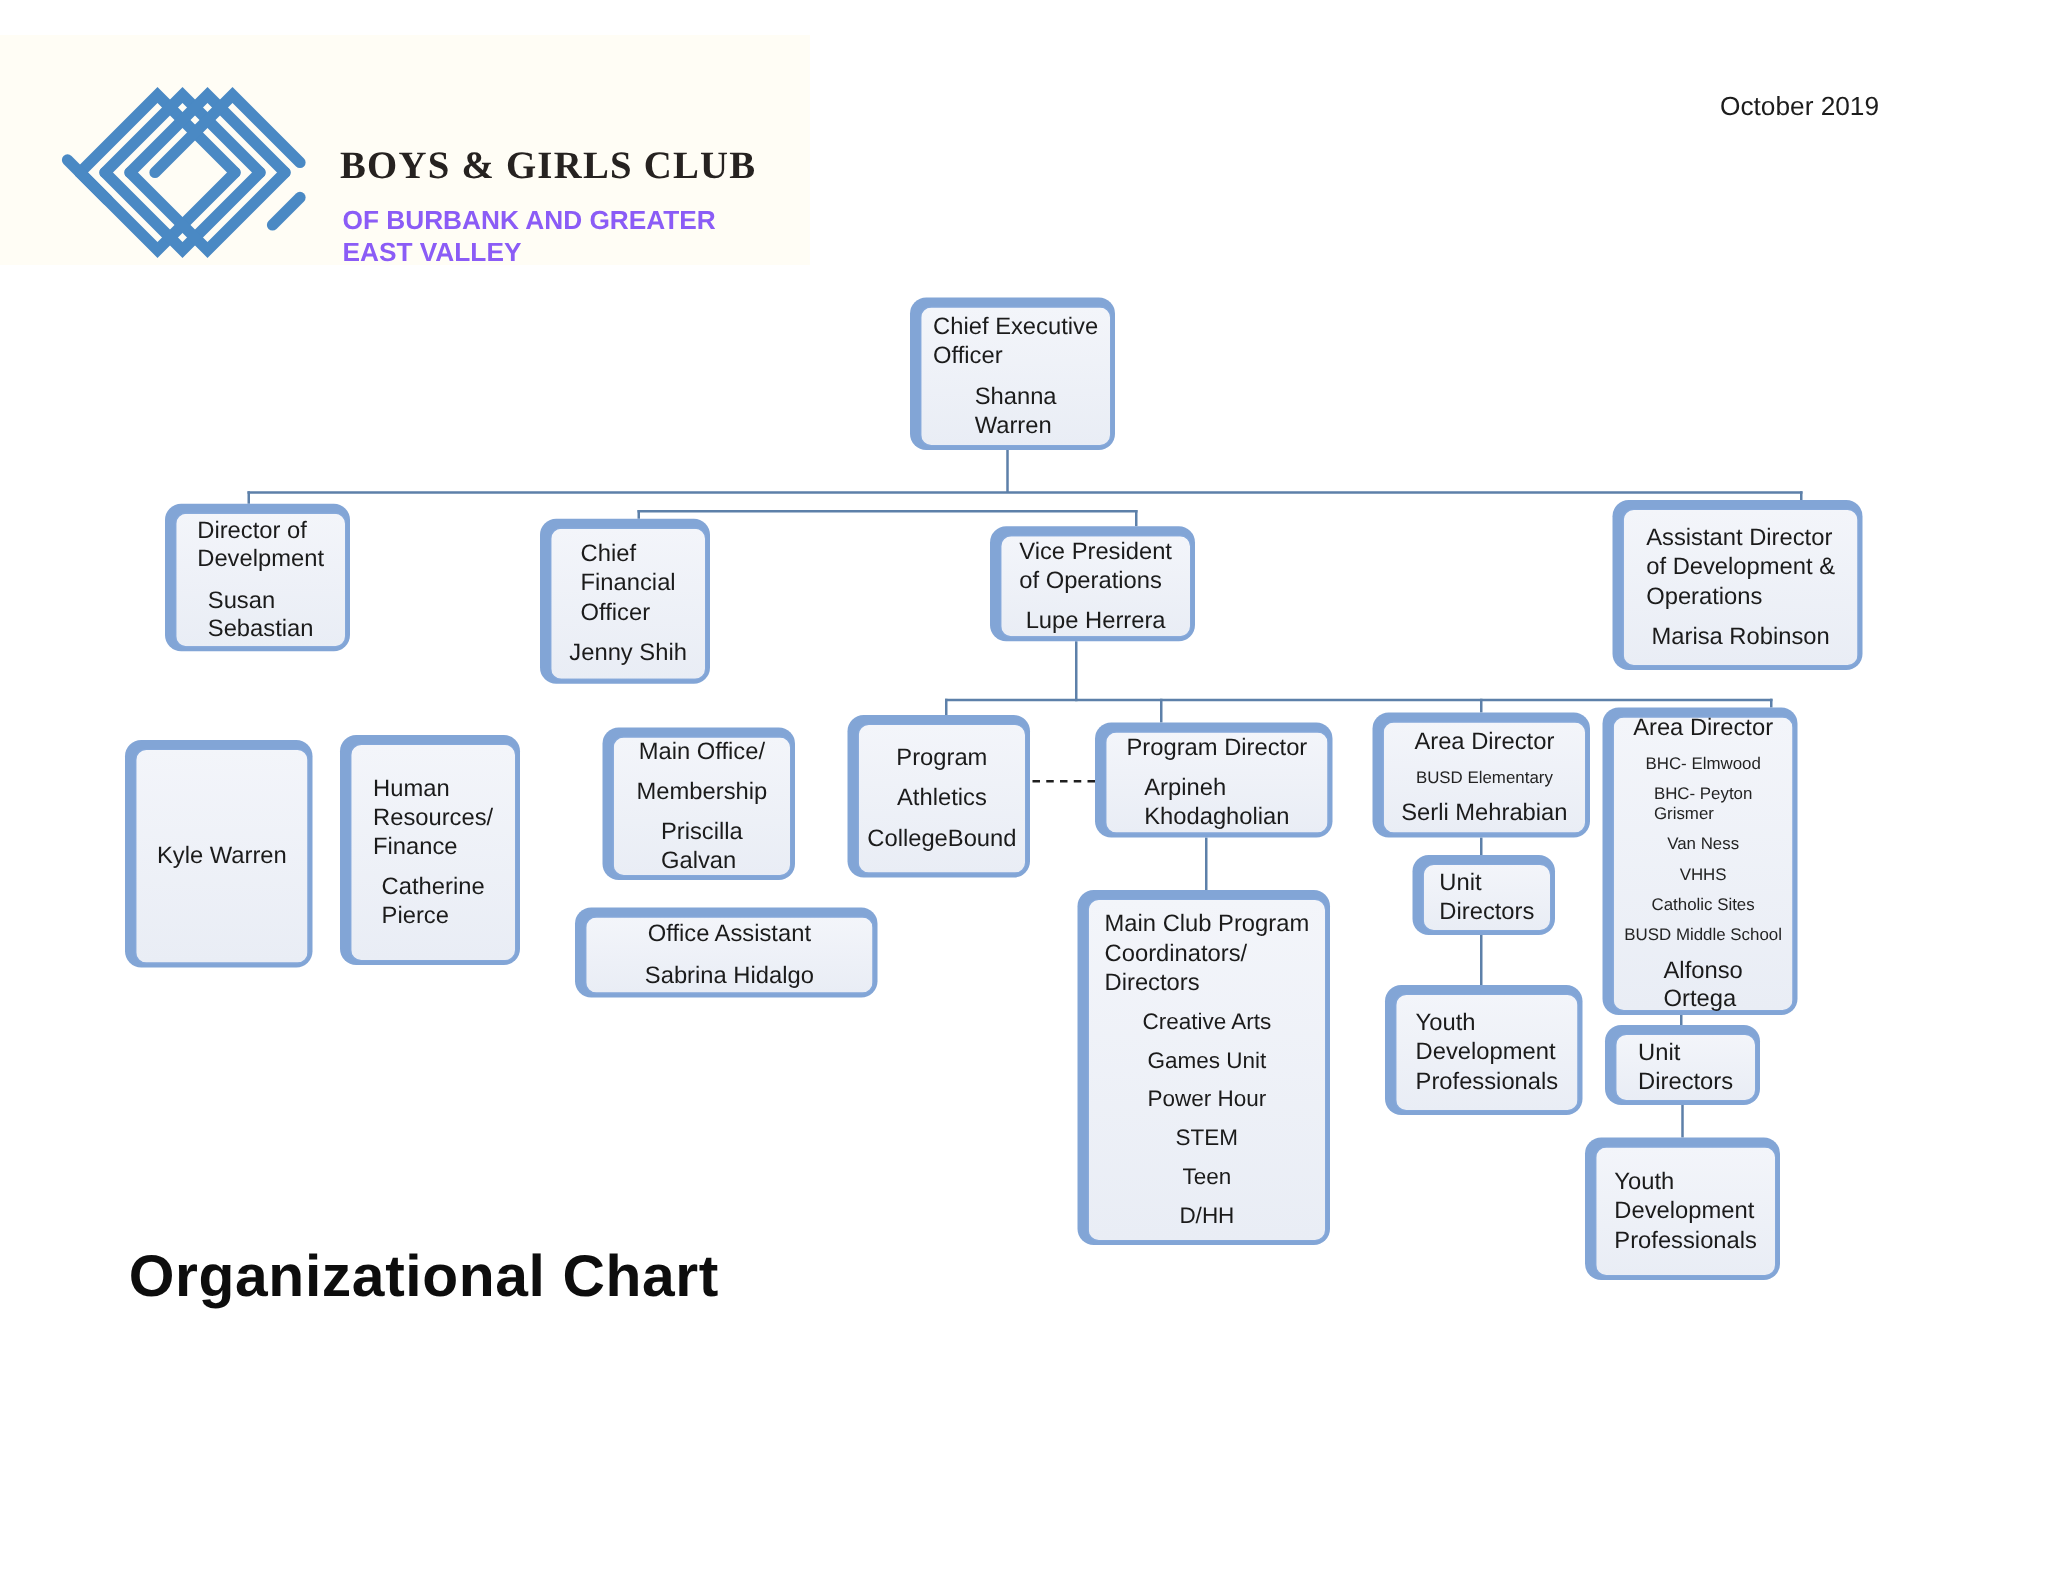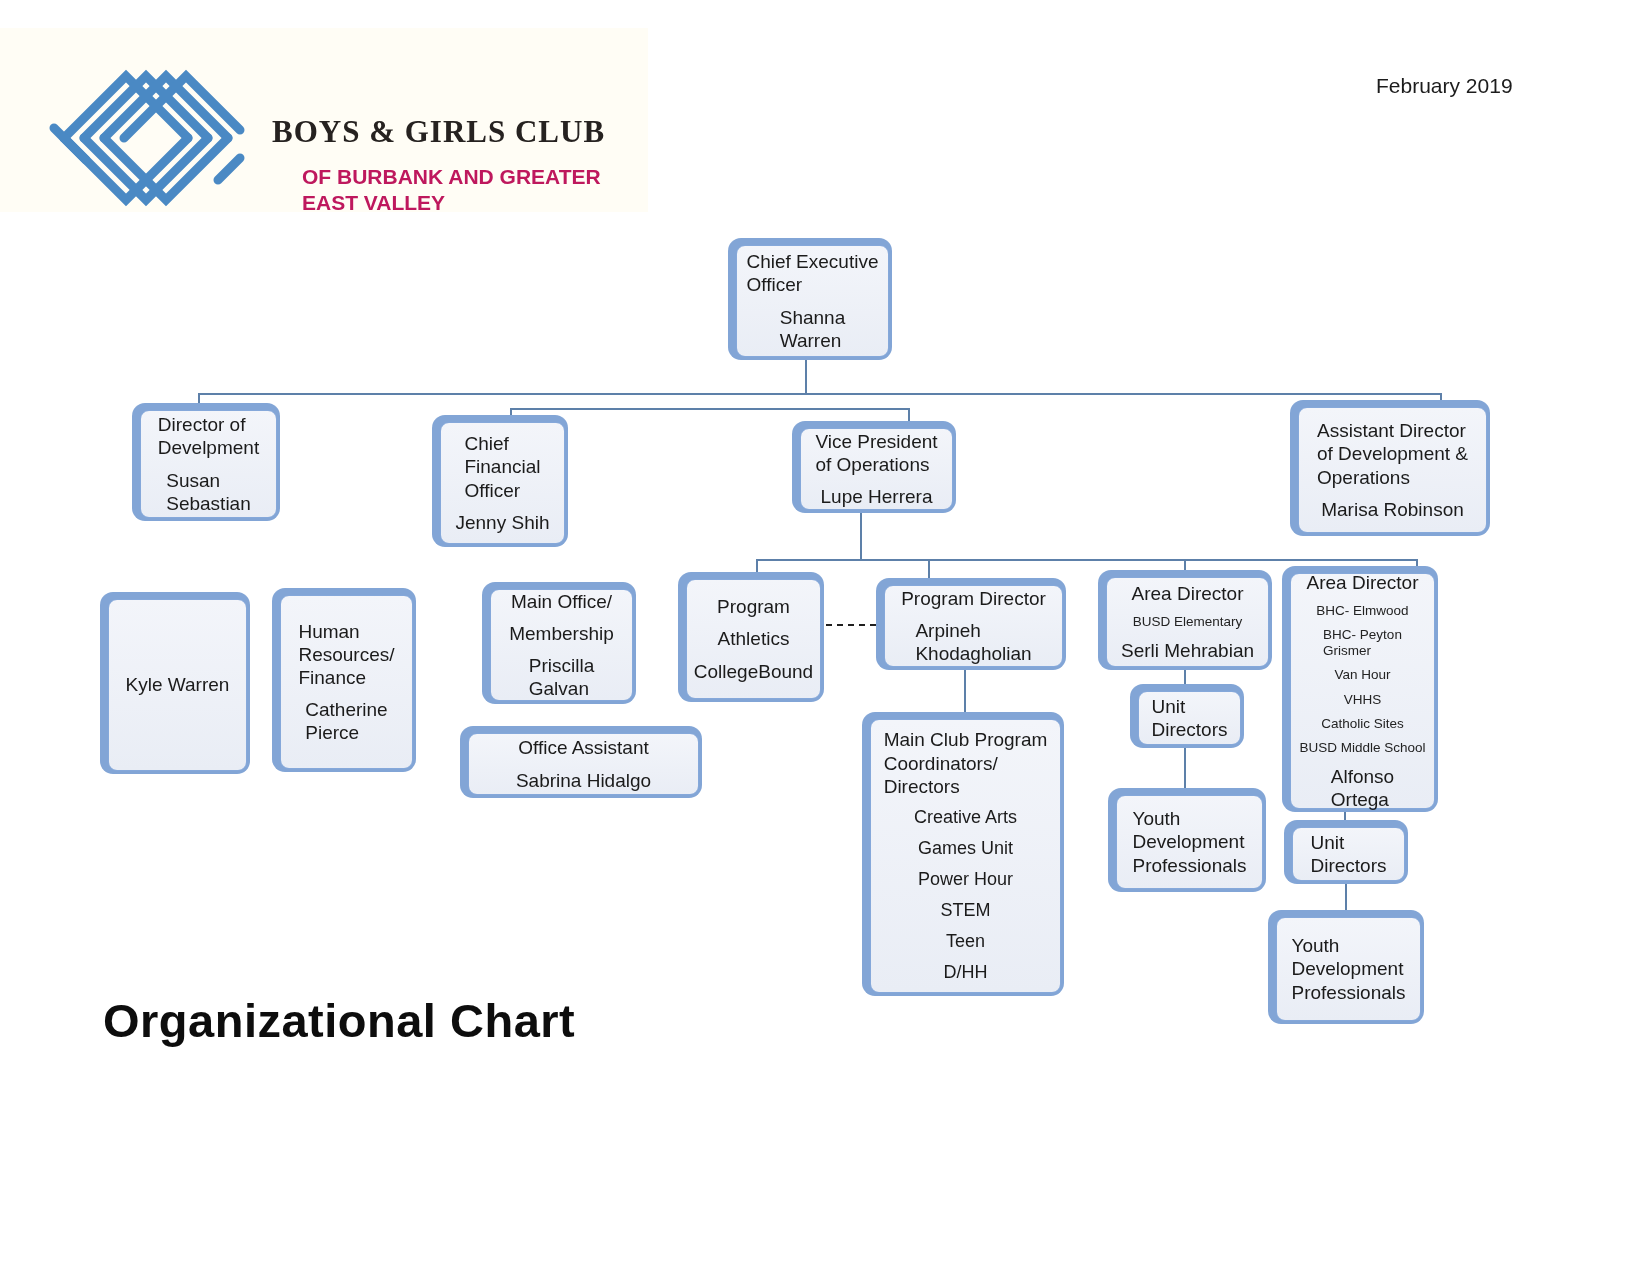--- a/index.html
+++ b/index.html
@@ -10,21 +10,21 @@
   
   .logo-block{position:absolute;left:0;top:28px;width:648px;height:184px;background:#fffdf5;text-decoration:underline;}
   .logo-mark{position:absolute;left:42px;top:34px;width:210px;height:152px;}
   .logo-title{
     position:absolute;left:272px;top:86px;
     font-family:"Liberation Serif",serif;font-weight:700;font-size:31px;
     letter-spacing:1px;color:#262220;white-space:pre-line;
   }
   .logo-sub{
     position:absolute;left:274px;top:136px;
-    font-weight:700;font-size:21px;line-height:1.25;color:#be185d;white-space:pre-line;margin-left:28px;
+    font-weight:700;font-size:21px;line-height:1.25;color:#8b5cf6;white-space:pre-line;
   }
   .doc-date{position:absolute;left:1376px;top:74px;font-size:21px;color:#1c1c1c;}
   .page-title{
     position:absolute;left:78px;top:993px;
     font-size:47px;font-weight:700;color:#0d0d0d;letter-spacing:0.5px;margin-left:25px;
   }
   
   .node{
     position:absolute;box-sizing:border-box;display:flex;
     background:#82a5d6;border-radius:13px;padding:7px 3px 3px 8px;
@@ -78,21 +78,21 @@
     <path d="M42 76 L104 138 L166 76"></path>
     <path d="M62 76 L124 138 L186 76"></path>
     <path d="M12 66 L44 98"></path>
     <path d="M176 118 L198 96"></path>
   </svg>
   <div class="logo-title">BOYS &amp; GIRLS CLUB</div>
   <div class="logo-sub">OF BURBANK AND GREATER
 EAST VALLEY</div>
 </div>
 
-<div class="doc-date">February 2019</div>
+<div class="doc-date">October 2019</div>
 <div class="page-title">Organizational Chart</div>
 
 <div>
   <div class="c" style="left:805px;top:360px;width:2px;height:34px"></div>
   <div class="c" style="left:198px;top:393px;width:1244px;height:2px"></div>
   <div class="c" style="left:198px;top:393px;width:2px;height:10px"></div>
   <div class="c" style="left:1440px;top:393px;width:2px;height:7px"></div>
   <div class="c" style="left:510px;top:408px;width:400px;height:2px"></div>
   <div class="c" style="left:510px;top:408px;width:2px;height:7px"></div>
   <div class="c" style="left:908px;top:408px;width:2px;height:13px"></div>
@@ -198,21 +198,21 @@
         <div class="ln small">BUSD Elementary</div>
         <div class="ln name">Serli Mehrabian</div>
       </div>
     </div>
     <div class="node" id="n-adr">
       <div class="node-inner">
         <div class="ln title">Area Director</div>
         <div class="ln small">BHC- Elmwood</div>
         <div class="ln small">BHC- Peyton
 Grismer</div>
-        <div class="ln small">Van Hour</div>
+        <div class="ln small">Van Ness</div>
         <div class="ln small">VHHS</div>
         <div class="ln small">Catholic Sites</div>
         <div class="ln small">BUSD Middle School</div>
         <div class="ln name">Alfonso
 Ortega</div>
       </div>
     </div>
     <div class="node" id="n-udm">
       <div class="node-inner">
         <div class="ln title">Unit

